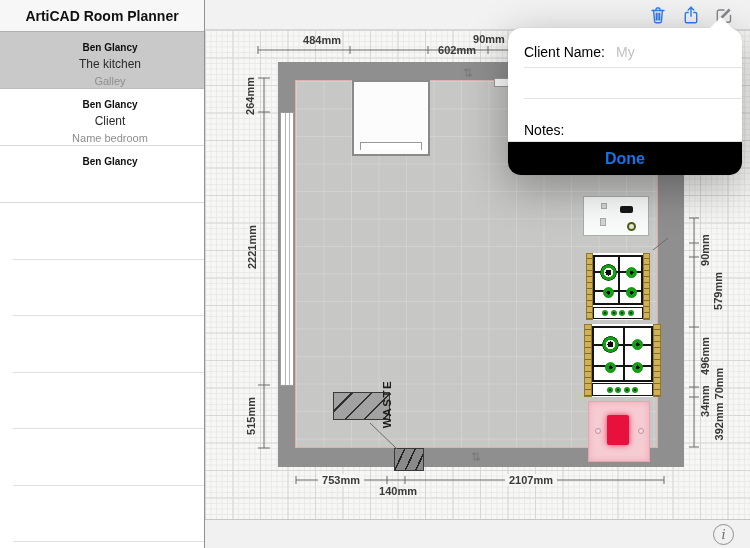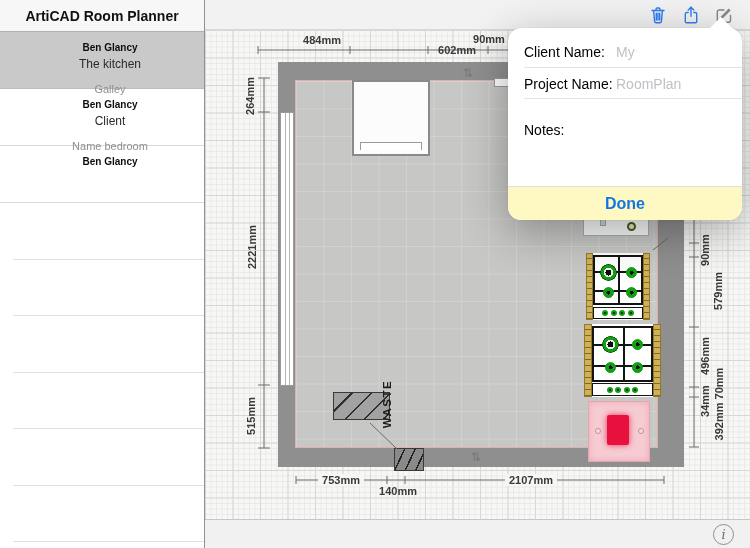--- a/index.html
+++ b/index.html
@@ -8,21 +8,21 @@
   .app { position:relative; width:750px; height:548px; background:#fff; overflow:hidden; }
 
   
   .sidebar { position:absolute; left:0; top:0; width:205px; height:548px; background:#fff; border-right:1px solid #919191; z-index:5;text-align:center; }
   .sidebar-header { height:32px; background:#f7f7f7; border-bottom:1px solid #b0b0b0; display:flex; align-items:center; justify-content:center; }
   .sidebar-header span { font-size:14px; font-weight:bold; color:#111; }
   .s-row { position:relative; height:57px; padding:6px 8px 0 24px; border-bottom:1px solid #dadada; }
   .s-row.selected { background:#c9c9c9; border-bottom:1px solid #bdbdbd; }
   .s-row .client { font-size:10px; font-weight:bold; color:#0d0d0d; line-height:19px; }
   .s-row .room { font-size:12px; color:#2b2b2b; line-height:15px; }
-  .s-row .layout { font-size:11px; color:#8e8e8e; line-height:13px; margin-top:11px; }
+  .s-row .layout { font-size:11px; color:#8e8e8e; line-height:13px; margin-top:3px; }
   .s-empty { height:56.5px; border-bottom:1px solid #e0e0e0; margin-left:13px; }
 
   
   .main { position:absolute; left:205px; top:0; right:0; bottom:0; }
   .top-toolbar { position:absolute; left:0; right:0; top:0; height:30px; background:#f2f2f2; border-bottom:1px solid #d8d8d8; z-index:4; }
   .tool-btn { position:absolute; top:5px; width:20px; height:20px; }
   .bottom-bar { position:absolute; left:0; right:0; bottom:0; height:29px; background:#f1f1f1; border-top:1px solid #c6c6c6; z-index:4; }
   .info-btn { position:absolute; right:16px; top:4px; width:21px; height:21px; border:1.5px solid #8f8f8f; border-radius:50%; color:#6e6e6e; display:flex; align-items:center; justify-content:center; font-family:"DejaVu Serif", serif; font-style:italic; font-size:13px; }
 
   
@@ -78,29 +78,29 @@
   .screw.l { left:6px; top:26px; } .screw.r { right:5px; top:26px; }
 
   
   .dim { position:absolute; transform:translate(-50%,-50%); font-size:11px; font-weight:bold; color:#3a3a3a; white-space:nowrap; }
   .dim.vert { transform:translate(-50%,-50%) rotate(-90deg); }
   .dim.onpaper { background:#f6f6f5; padding:0 4px; }
   .waste-label { position:absolute; transform:translate(-50%,-50%) rotate(-90deg); font-size:11.5px; font-weight:bold; letter-spacing:1.5px; color:#1c1c1c; }
   .dimsvg { position:absolute; left:0; top:0; }
 
   
-  .popover { position:absolute; left:508px; top:28px; width:234px; height:192px; background:#fff; border-radius:13px;
+  .popover { position:absolute; left:508px; top:28px; width:234px; height:147px; background:#fff; border-radius:13px;
     box-shadow:0 12px 45px rgba(0,0,0,.32), 0 0 1px rgba(0,0,0,.25); z-index:20; }
   .popover .arrow { position:absolute; top:-11px; right:9px; width:0; height:0;
     border-left:12px solid transparent; border-right:12px solid transparent; border-bottom:12px solid #fff; }
   .po-row { position:absolute; left:0; right:0; display:flex; align-items:center; padding-left:16px; }
   .po-row .lbl { font-size:14px; color:#000; width:92px; }
   .po-row .val { font-size:14px; color:#bfbfc6; }
   .po-sep { position:absolute; left:16px; right:0; height:1px; background:#e3e3e3; }
-  .po-footer { position:absolute; left:0; right:0; bottom:0; height:34px; background:#fef9c3; border-top:1px solid #e0e0e0;
+  .po-footer { position:absolute; left:0; right:0; bottom:0; height:34px; background:#000000; border-top:1px solid #e0e0e0;
     border-radius:0 0 13px 13px; display:flex; align-items:center; justify-content:center; }
   .po-footer .done { font-size:16px; font-weight:bold; color:#1374e8; }
 </style>
 </head>
 <body>
 
 <div class="app">
 
   <div class="sidebar">
     <div class="sidebar-header">
@@ -268,24 +268,20 @@
 
   <div class="popover">
     <div class="arrow"></div>
 
     <div class="po-row" style="top:8px; height:32px;">
       <span class="lbl">Client Name:</span>
       <span class="val">My</span>
     </div>
     <div class="po-sep" style="top:39px;"></div>
 
-    <div class="po-row" style="top:40px; height:31px;">
-      <span class="lbl">Project Name:</span>
-      <span class="val">RoomPlan</span>
-    </div>
     <div class="po-sep" style="top:70px;"></div>
 
     <div class="po-row" style="top:92px; height:20px;">
       <span class="lbl">Notes:</span>
       <span class="val"></span>
     </div>
 
     <div class="po-footer">
       <span class="done">Done</span>
     </div>

